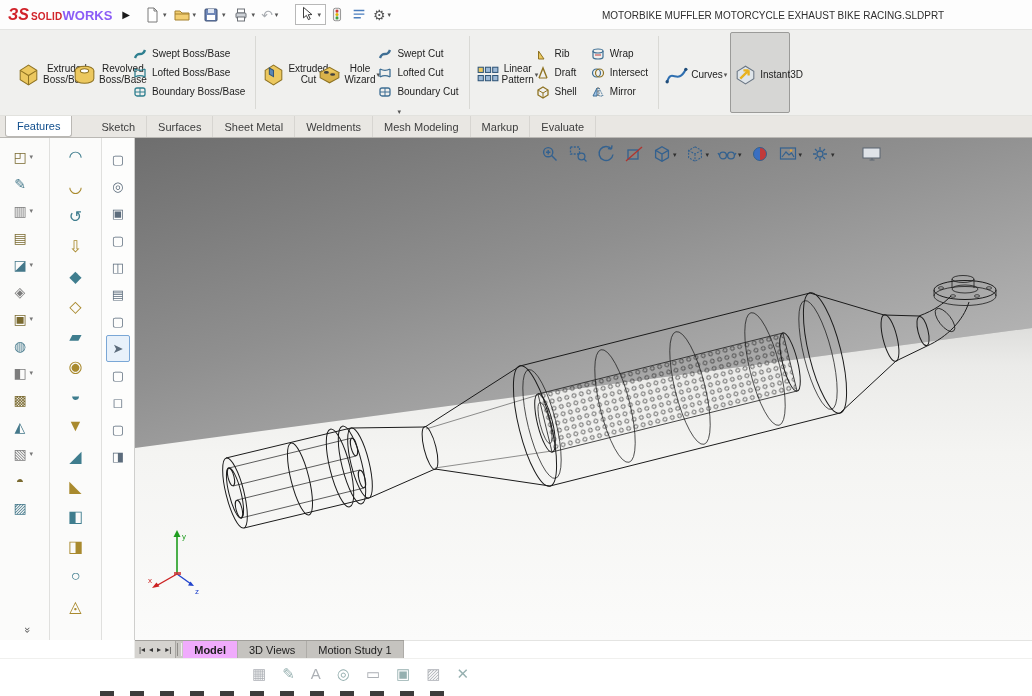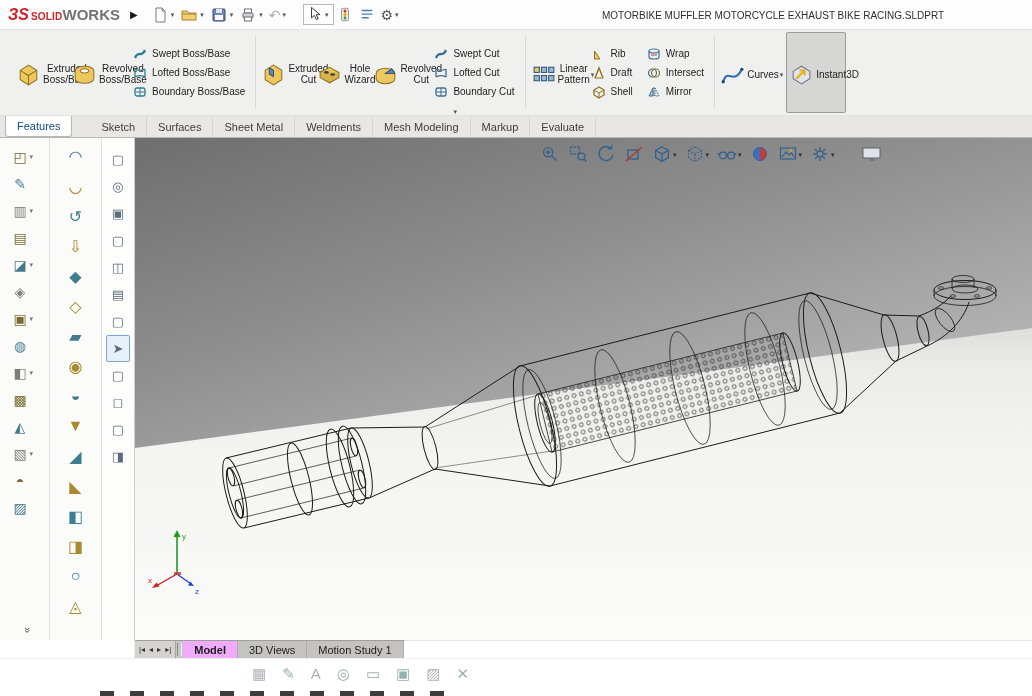--- a/index.html
+++ b/index.html
@@ -4,21 +4,21 @@
 <style>
   *{box-sizing:border-box;margin:0;padding:0}
   html,body{width:1032px;height:696px;overflow:hidden}
   body{font-family:"Liberation Sans",sans-serif;font-size:11px;color:#222;background:#fff}
 
   
   .titlebar{height:30px;display:flex;align-items:center;padding:0 8px;background:#fdfdfd;border-bottom:1px solid #e4e4e2;position:relative}
   .brand{display:flex;align-items:baseline;margin-right:8px;white-space:nowrap}
   .brand-mark{color:#d1232a;font-weight:bold;font-style:italic;font-size:16px;margin-right:2px}
   .brand-bold{color:#d1232a;font-weight:bold;font-size:10px;letter-spacing:.2px}
-  .brand-light{color:#737373;font-weight:bold;font-size:15px}
+  .brand-light{color:#8b5cf6;font-weight:bold;font-size:13px}
   .play{color:#1a1a1a;font-size:10px;margin:0 10px 0 2px}
   .tbbtn{display:flex;align-items:center;gap:2px;padding:2px 3px;border-radius:2px}
   .tbbtn svg{display:block}
   .dd{font-size:7px;color:#555;line-height:7px}
   .sel-box{border:1px solid #b8b8b8;background:#fff;display:flex;align-items:center;gap:3px;padding:1px 4px;margin-left:14px}
   .gear{font-size:14px;color:#555}
   .undo-glyph{font-size:14px;color:#a9adb2}
   .doc-title{position:absolute;left:602px;top:0;height:30px;display:flex;align-items:center;font-size:10px;color:#2e2e2e;white-space:nowrap}
 
   
@@ -243,30 +243,20 @@
           <svg viewBox="0 0 26 26">
             <path d="M4 11 L13 6 L22 11 L13 16 Z" fill="#ecc85f" stroke="#8f7322"></path>
             <path d="M4 11 V16 L13 21 L22 16 V11" fill="#d9b24a" stroke="#8f7322"></path>
             <ellipse cx="10" cy="11" rx="2.4" ry="1.3" fill="#404040"></ellipse>
             <ellipse cx="16" cy="13" rx="2.4" ry="1.3" fill="#404040"></ellipse>
           </svg>
         </span>
       <span class="rlabel">Hole Wizard</span>
       <span class="dd">▾</span>
     </button>
-    <button class="rlarge">
-      <span class="ricon">
-          <svg viewBox="0 0 26 26">
-            <ellipse cx="13" cy="12" rx="9" ry="5" fill="#ecc85f" stroke="#8f7322"></ellipse>
-            <path d="M4 12 V17 A9 5 0 0 0 22 17 V12" fill="#ecc85f" stroke="#8f7322"></path>
-            <path d="M13 12 L19 7.5 L21.5 12 Z" fill="#5b87b5" stroke="#34567a"></path>
-          </svg>
-        </span>
-      <span class="rlabel">Revolved Cut</span>
-    </button>
     <div class="rstack">
       <button class="rsmall">
         <span class="ricon-s">
             <svg viewBox="0 0 14 14">
               <path d="M2 11 C5 3 9 11 12 3" stroke="#3f6f94" stroke-width="2.4" fill="none"></path>
             </svg>
           </span>
         <span>Swept Cut</span>
       </button>
       <button class="rsmall">

